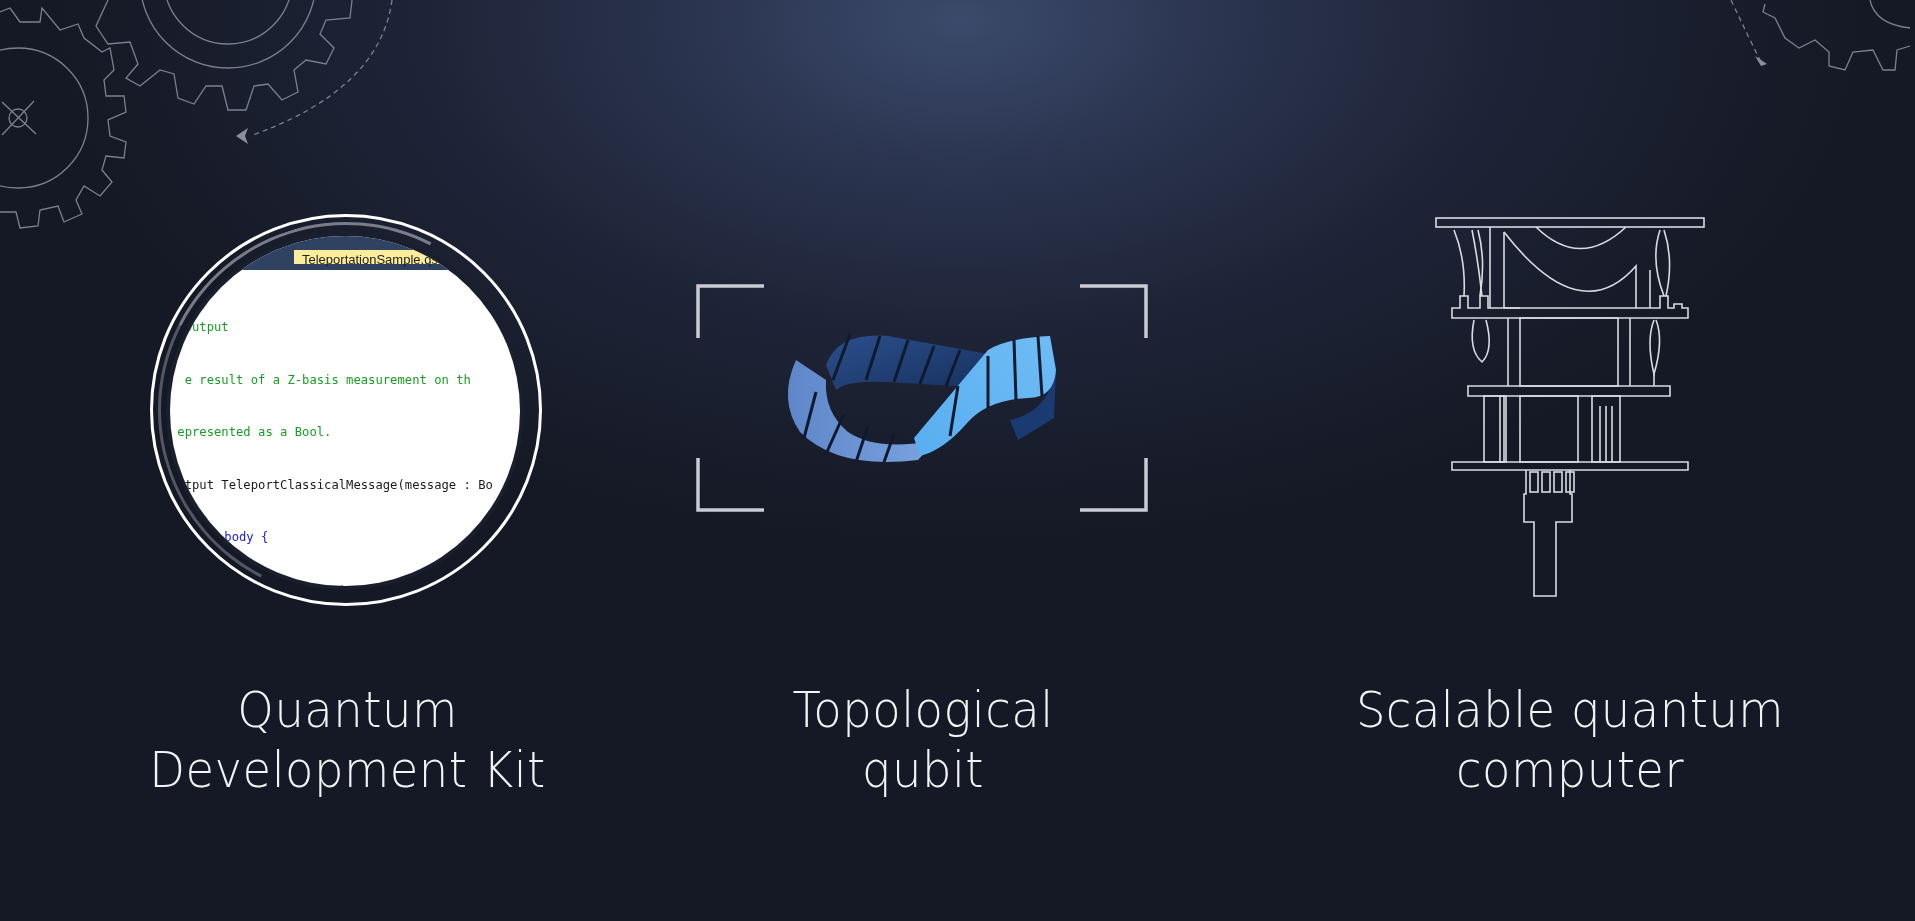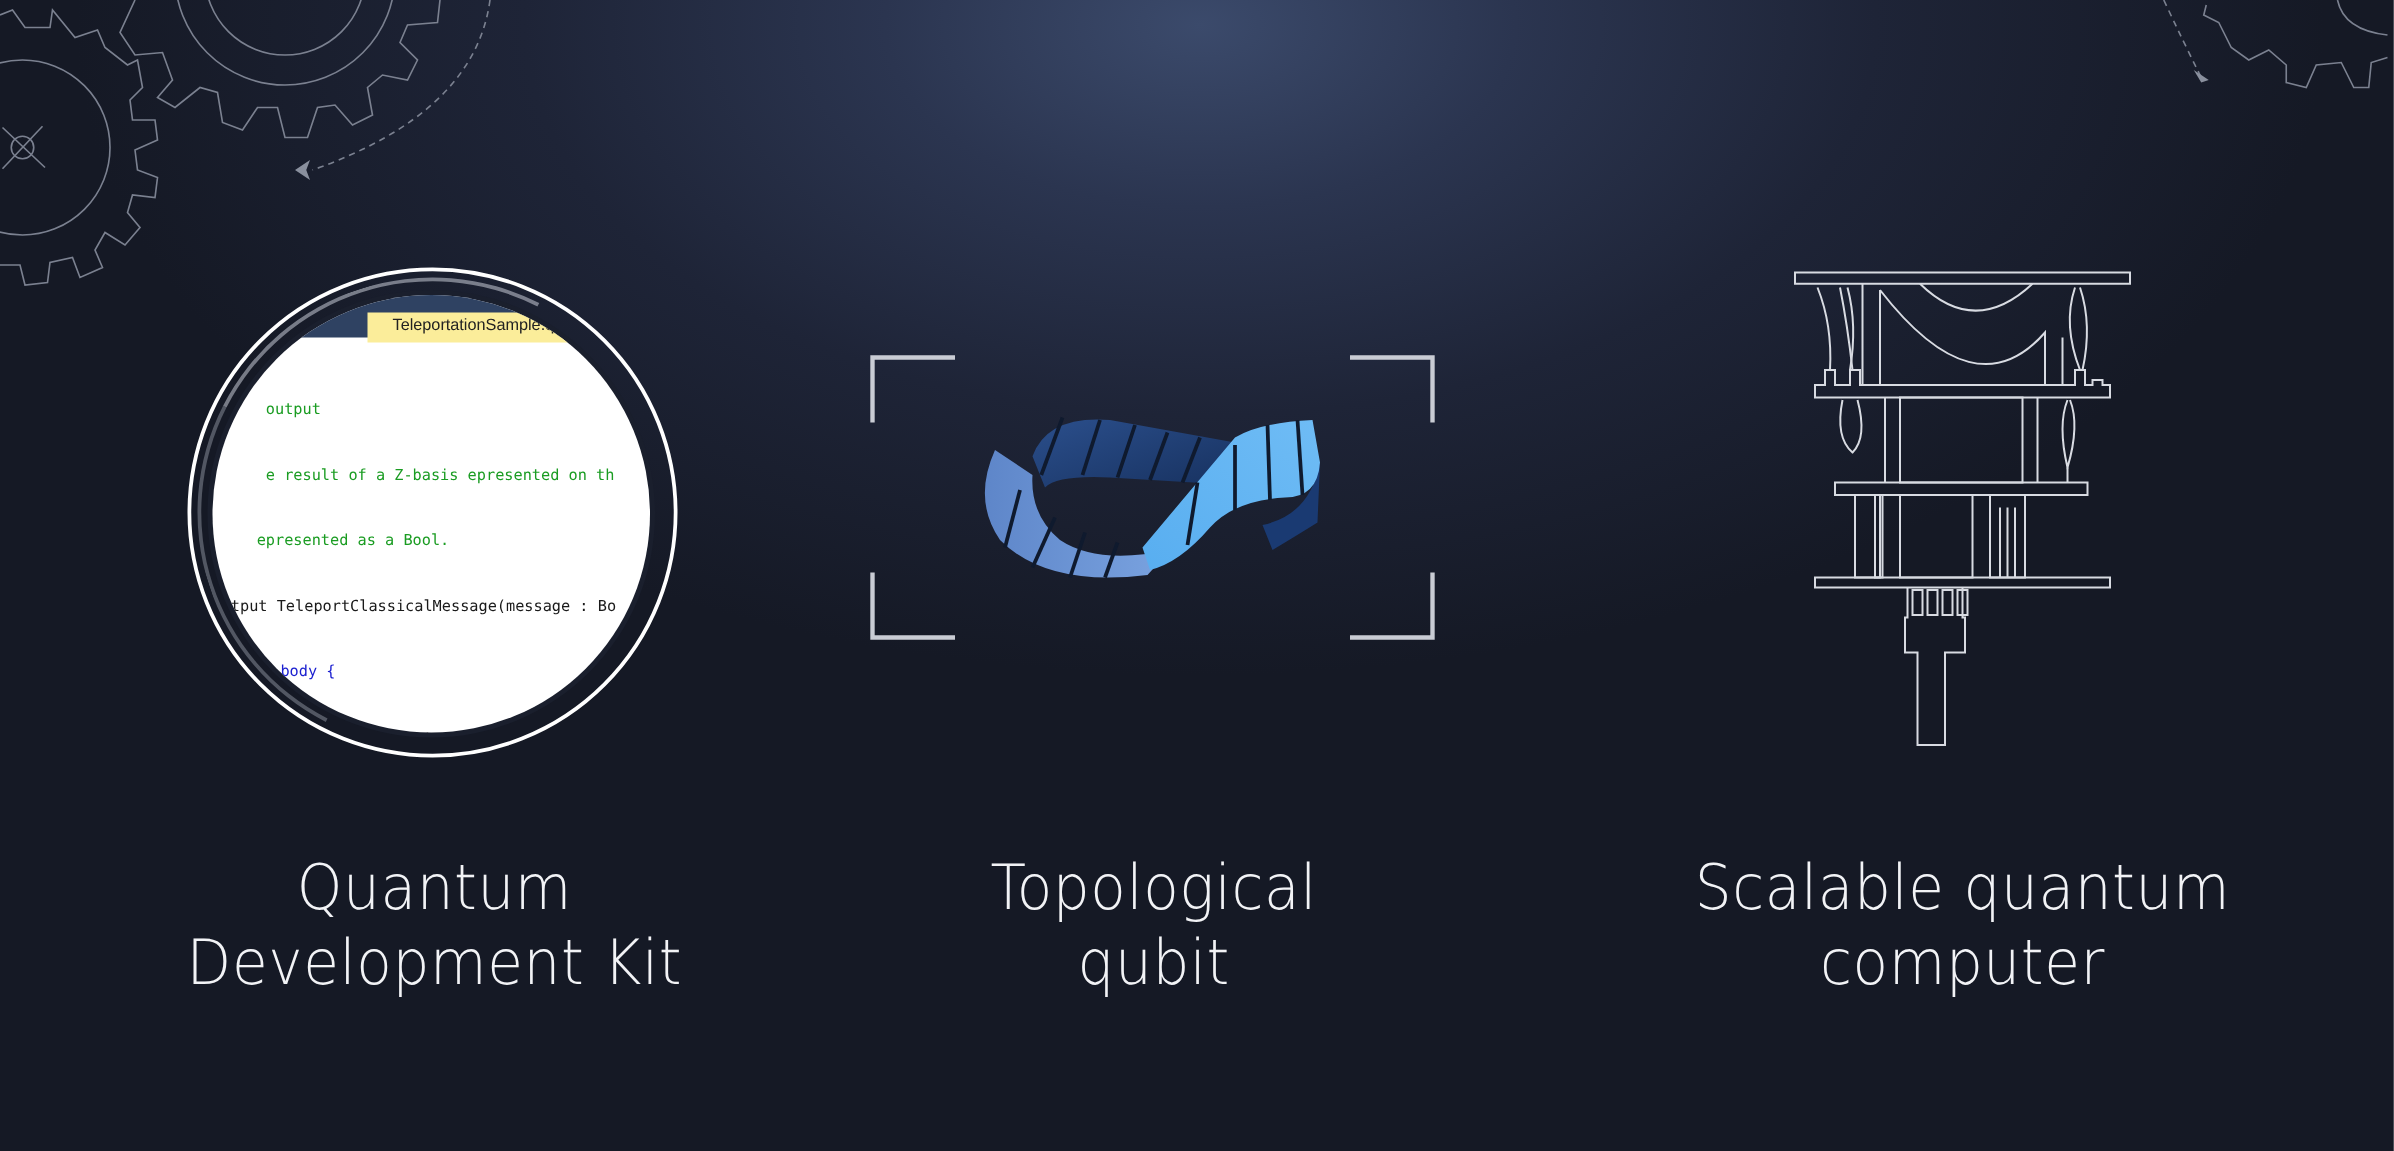--- a/index.html
+++ b/index.html
@@ -27,29 +27,29 @@
     box-shadow: 0 0 0 4px #1a1f2d;
   }
   .lens-gloss {
     position:absolute; left:158px; top:222px; width:376px; height:376px;
     border-radius:50%; border:3px solid transparent;
     border-top-color: rgba(200,205,215,0.55); border-left-color: rgba(200,205,215,0.35);
     transform: rotate(-18deg); box-sizing:border-box;
   }
   .editor-tabbar { position:absolute; left:0; top:0; width:100%; height:34px; background:#2f4262; }
   .editor-tab {
-    position:absolute; left:124px; top:14px; height:24px; padding:0 20px; background:#fbed9a;
+    position:absolute; left:124px; top:14px; height:14px; padding:0 8px; background:#fbed9a;
     font-family:"Liberation Sans", sans-serif; font-size:13px; line-height:20px; color:#222;
   }
   .code {
     position:absolute; left:0px; top:48px; font-family:"DejaVu Sans Mono", monospace;
     font-size:12.2px; line-height:17.5px; white-space:pre; color:#1a1a1a;
   }
   .kw { color:#1c20d0;margin-left:47px; }
-  .cm { color:#1a9c22;padding-left:28px; }
+  .cm { color:#1a9c22; }
 </style>
 </head>
 <body>
 
 <svg class="gears" width="420" height="240" viewBox="0 0 420 240">
   <g fill="none" stroke="#7b8190" stroke-width="1.3">
 
     <circle cx="18" cy="118" r="70"></circle>
     <circle cx="18" cy="118" r="9"></circle>
     <line x1="2" y1="135" x2="34" y2="101"></line>
@@ -75,21 +75,21 @@
 </svg>
 
 <div class="feature" style="left:0;top:0;width:1915px;height:921px;pointer-events:none;">
   <div class="lens"></div>
   <div class="lens-gloss"></div>
   <div class="lens-inner">
     <div class="editor-tabbar"></div>
     <div class="editor-tab">TeleportationSample.qs</div>
     <div class="code">
       <div class="cm">  output</div>
-      <div class="cm">  e result of a Z-basis epresented on th</div>
+      <div class="cm">  e result of a Z-basis measurement on th</div>
       <div class="cm"> epresented as a Bool.</div>
       <div>output TeleportClassicalMessage(message : Bo</div>
       <div class="kw"> body {</div>
       <div>     mutable measurement = false;</div>
       
       
       
       
       
       

